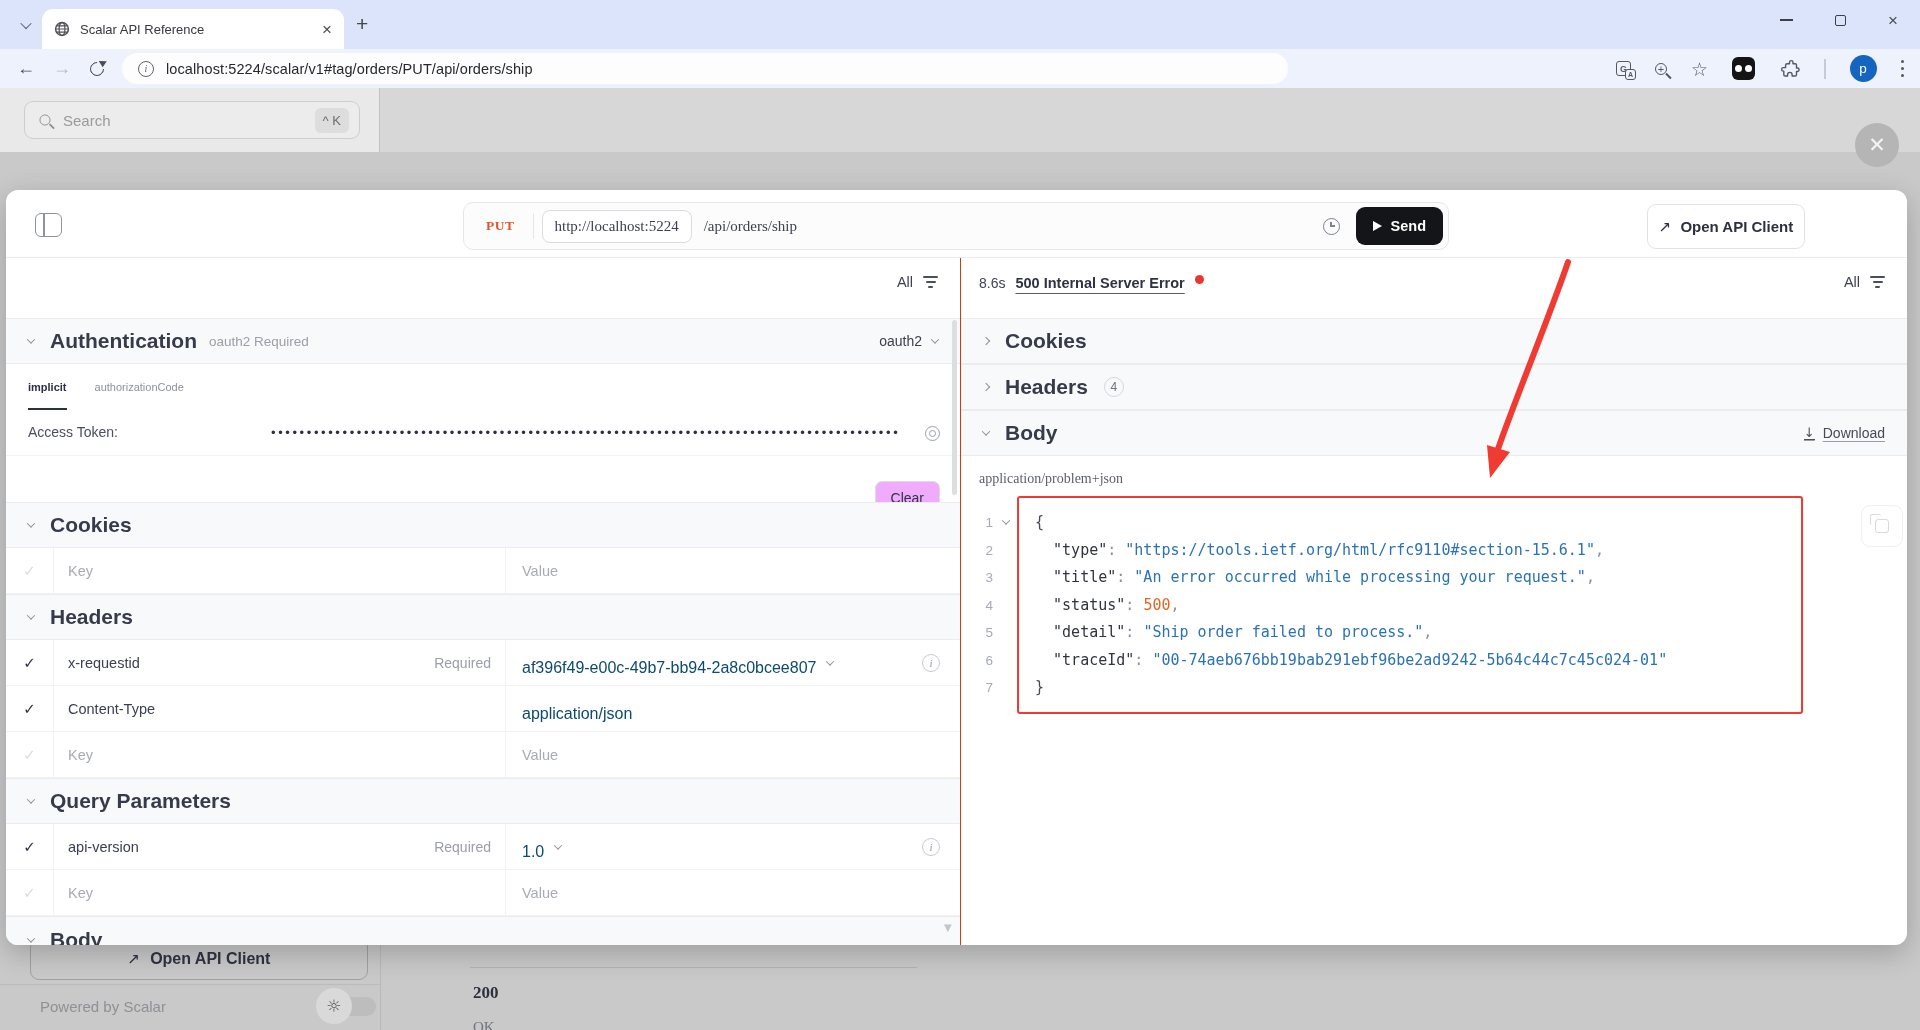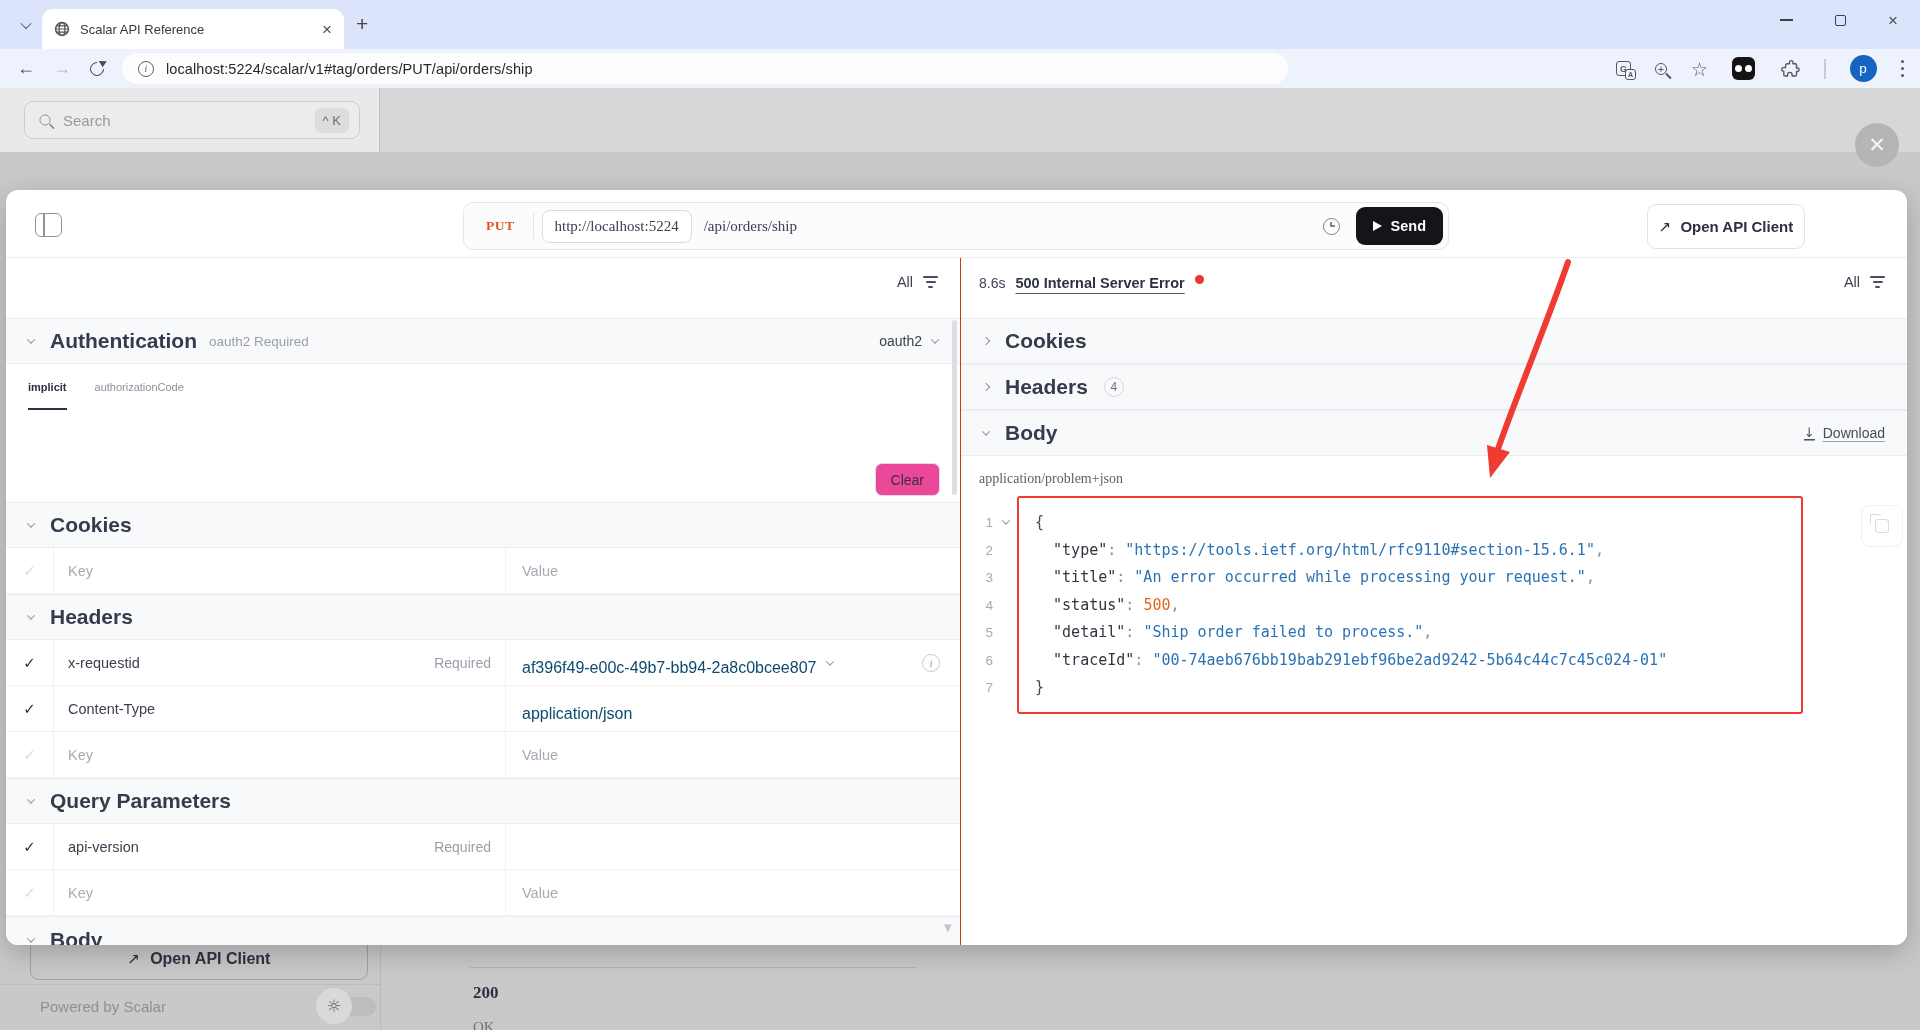--- a/index.html
+++ b/index.html
@@ -132,22 +132,22 @@
   .tab.active { color:#2a2f45; font-weight:700; }
   .tab.active::after { content:""; position:absolute; left:0; right:0; bottom:0; height:2px; background:#2c3142; }
 
   .token-row { position:absolute; left:0; right:0; height:46px; border-bottom:1px solid #f2f2f5; }
   .token-label { position:absolute; left:22px; top:14px; font-size:14px; color:#4a4e5e; }
   .token-dots { position:absolute; left:265px; top:15px; font-size:13px; letter-spacing:2.6px; color:#2c3142; white-space:nowrap;
                 overflow:hidden; width:645px; }
   .eye { position:absolute; right:20px; top:16px; width:15px; height:15px; border:1.5px solid #9aa0ab; border-radius:50%; }
   .eye::after { content:""; position:absolute; inset:3px; border:1.5px solid #9aa0ab; border-radius:50%; }
   .clear-row { position:absolute; left:0; right:0; height:46px; }
-  .clear-btn { position:absolute; right:20px; top:7px; height:33px; padding:12px 15px; border:1px solid #dddde1; border-radius:7px;
-               background:#ec4899; font-size:14px; color:#2e3242; display:flex; align-items:center; }
+  .clear-btn { position:absolute; right:20px; top:25px; height:33px; padding:12px 15px; border:1px solid #dddde1; border-radius:7px;
+               background:#f0abfc; font-size:14px; color:#2e3242; display:flex; align-items:center; }
 
   .kvrow { position:absolute; left:0; right:0; height:46px; border-bottom:1px solid #f2f2f5; display:flex; }
   .cell-check { width:48px; border-right:1px solid #f2f2f5; display:flex; align-items:center; justify-content:center; }
   .checkmark { font-family:"DejaVu Sans",sans-serif; font-size:15px; color:#2a2f45; }
   .checkmark.off { color:#d9dbdf; }
   .cell-key { width:452px; border-right:1px solid #f2f2f5; display:flex; align-items:center; padding:0 14px; }
   .cell-key .kname { font-size:14.5px; color:#3b4050; }
   .cell-key .req { margin-left:auto; font-size:14px; color:#9b9eaa; }
   .cell-val { flex:1; display:flex; align-items:center; padding:0 20px 0 16px; gap:11px; }
   .cell-val .vtext { font-size:16px; color:#0c4a6e;margin-top:10px; }
@@ -308,20 +308,25 @@
           <span class="lbl">oauth2</span>
           <span class="chev down sm gray"></span>
         </span>
       </div>
 
       <div class="tabs-row" style="top:106px">
         <span class="tab active">implicit</span>
         <span class="tab">authorizationCode</span>
       </div>
 
+      <div class="token-row" style="top:152px">
+        <span class="token-label">Access Token:</span>
+        <span class="token-dots">••••••••••••••••••••••••••••••••••••••••••••••••••••••••••••••••••••••••••••••••••••••••</span>
+        <span class="eye"></span>
+      </div>
       <div class="clear-row" style="top:198px">
         <span class="clear-btn">Clear</span>
       </div>
 
       <div class="sec" style="top:244px">
         <span class="chev down sm gray"></span>
         <span class="sec-title">Cookies</span>
       </div>
       <div class="kvrow" style="top:290px">
         <span class="cell-check">
@@ -380,20 +385,25 @@
         <span class="chev down sm gray"></span>
         <span class="sec-title">Query Parameters</span>
       </div>
       <div class="kvrow" style="top:566px">
         <span class="cell-check">
             <span class="checkmark">✓</span>
           </span>
         <span class="cell-key">
           <span class="kname">api-version</span>
           <span class="req">Required</span>
+        </span>
+        <span class="cell-val">
+          <span class="vtext">1.0</span>
+          <span class="chev down sm gray"></span>
+          <span class="info"></span>
         </span>
       </div>
       <div class="kvrow" style="top:612px">
         <span class="cell-check">
             <span class="checkmark off">✓</span>
           </span>
         <span class="cell-key">
             <input class="ph-input" placeholder="Key" style="">
           </span>
         <span class="cell-val">

